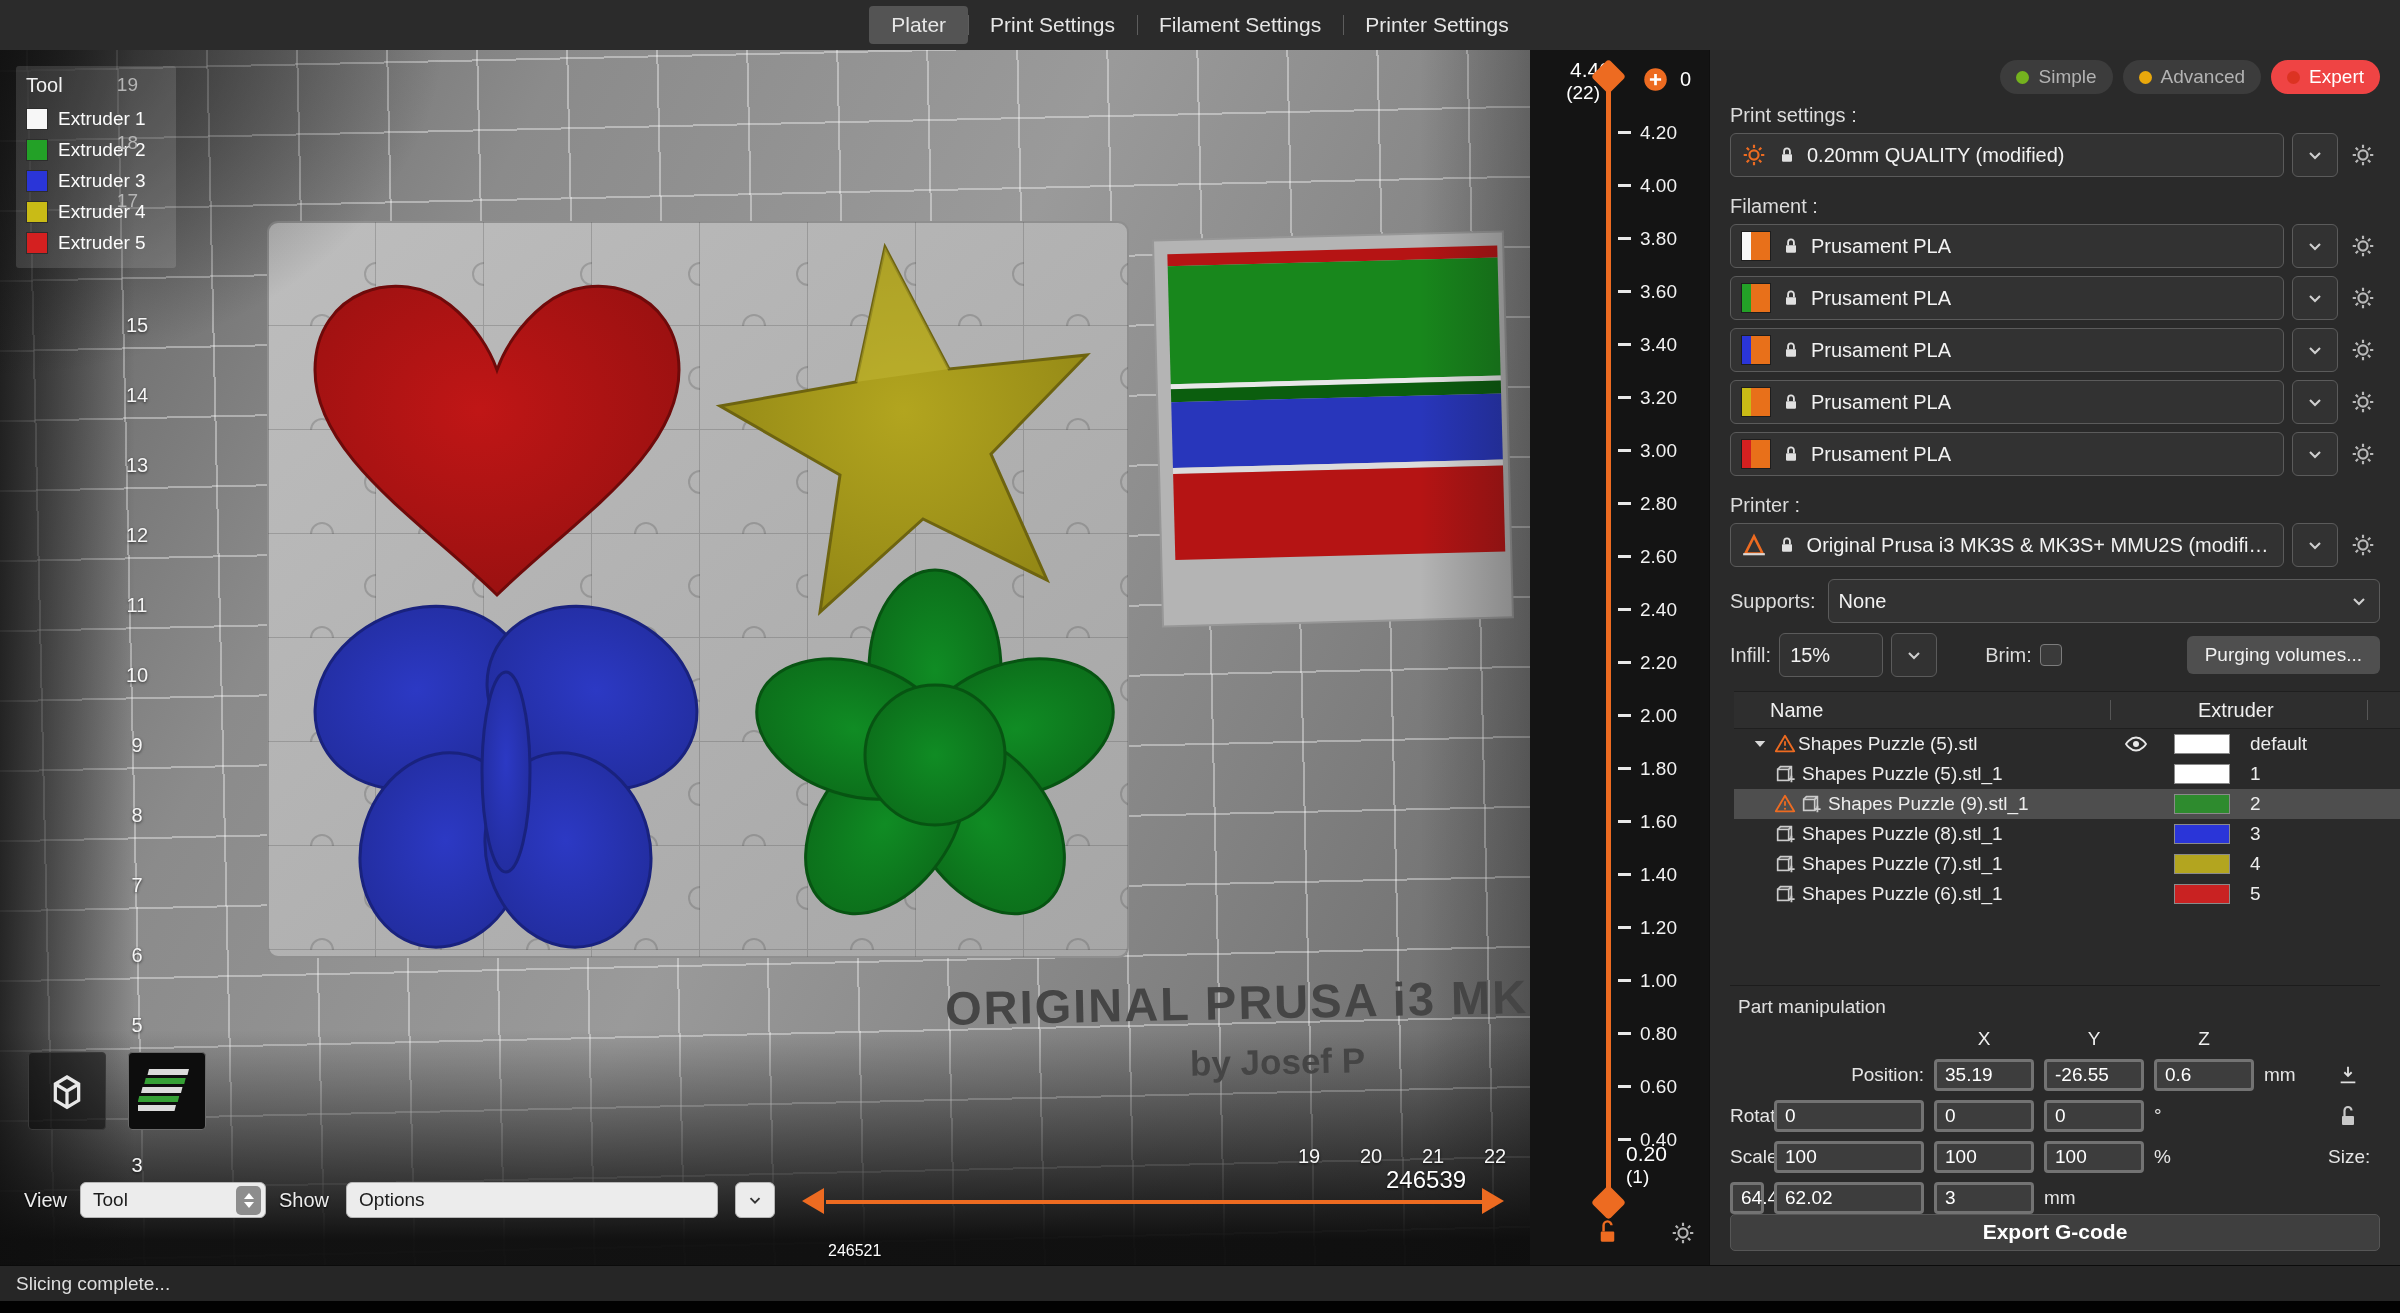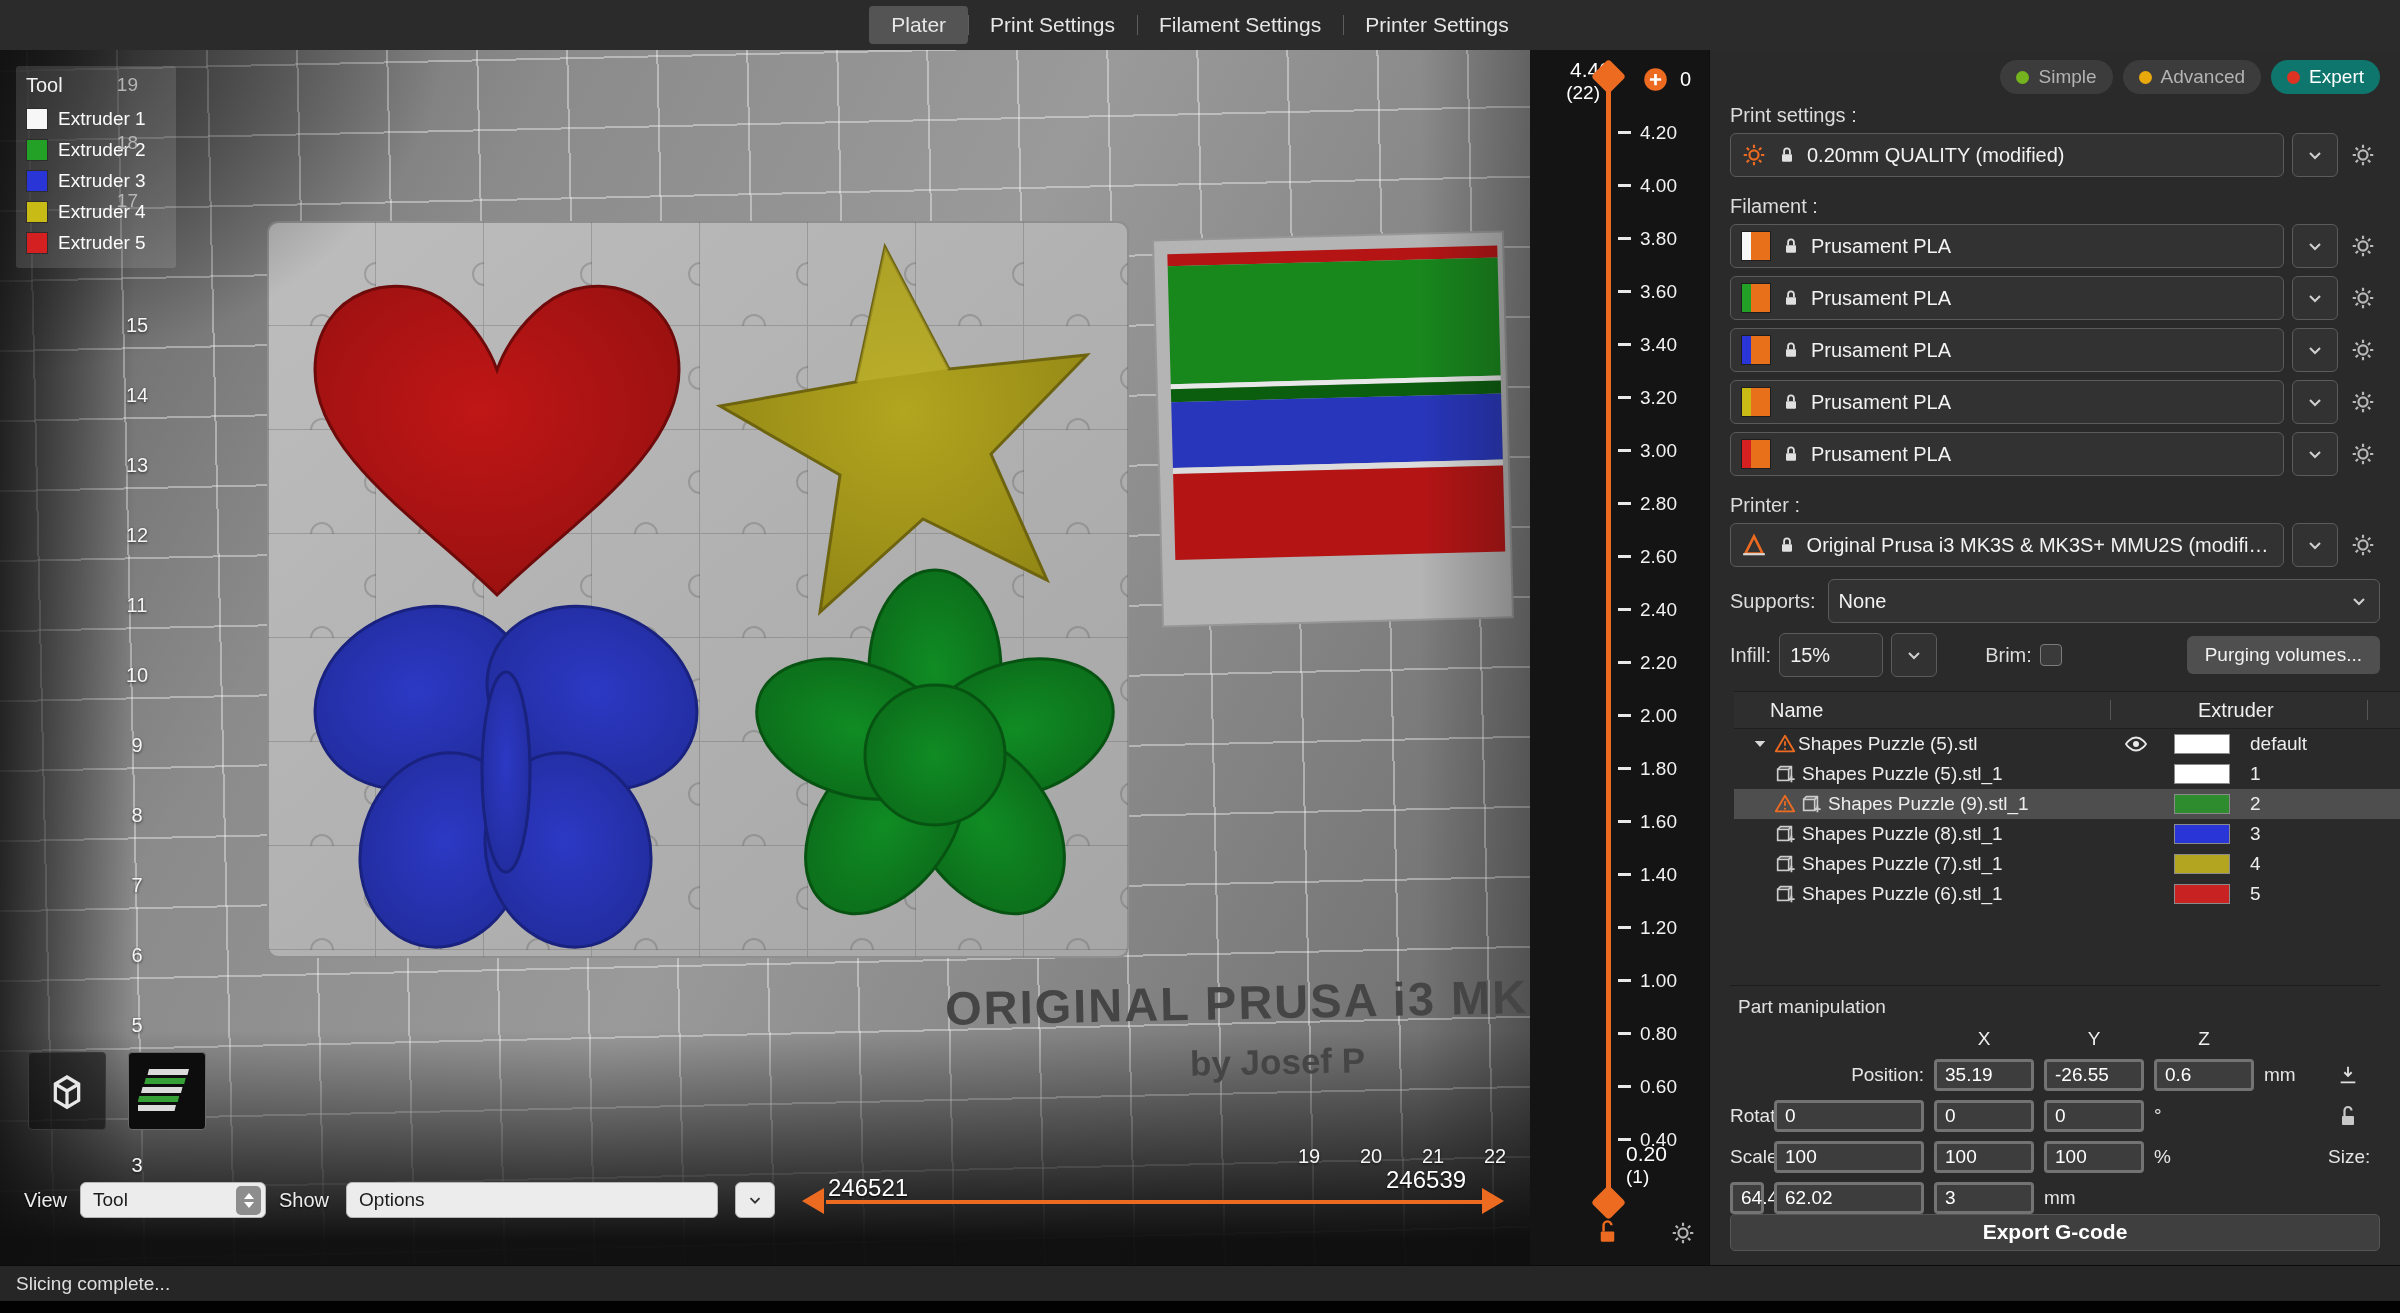--- a/index.html
+++ b/index.html
@@ -51,21 +51,21 @@
   .axisB .axnum { width:32px; font-size:20px; color:#f5f5f5; text-shadow:0 1px 3px rgba(0,0,0,.7); }
 
   .viewbtns { position:absolute; left:28px; top:1002px; display:flex; gap:22px; }
   .vbtn { width:78px; height:78px; background:rgba(8,8,8,.55); border:1px solid #3a3a3a; border-radius:4px; display:flex; align-items:center; justify-content:center; }
   .vbtn.active { background:#0d0d0d; border-color:#6a6a6a; }
 
   .hline { position:absolute; left:826px; top:1150px; width:660px; height:4px; background:#ED6B21; }
   .hh { position:absolute; top:1138px; width:0; height:0; border-top:13px solid transparent; border-bottom:13px solid transparent; }
   .hhl { left:802px; border-right:22px solid #ED6B21; }
   .hhr { left:1482px; border-left:22px solid #ED6B21; }
-  .hs-min { position:absolute; left:828px; top:1124px; font-size:24px; color:#fff; text-shadow:0 1px 2px #000; }
+  .hs-min { position:absolute; left:828px; top:1192px; font-size:16px; color:#fff; text-shadow:0 1px 2px #000; }
   .hs-max { position:absolute; left:1386px; top:1116px; font-size:24px; color:#fff; text-shadow:0 1px 2px #000; }
 
   .controls { position:absolute; left:24px; top:1132px; display:flex; align-items:center; gap:13px; }
   .ctl-label { font-size:20px; color:#ececec; text-shadow:0 1px 2px #000; }
   .combo-mac { height:36px; background:#ececec; border:1px solid #b5b5b5; border-radius:6px; display:flex; align-items:center; color:#1c1c1c; font-size:19px; padding-left:12px; }
   .combo-tool { width:186px; justify-content:space-between; }
   .stepper { width:25px; height:29px; background:#8d8d8d; border-radius:5px; margin-right:4px; display:flex; flex-direction:column; align-items:center; justify-content:center; gap:3px; flex:none; }
   .tri-up { width:0; height:0; border-left:5px solid transparent; border-right:5px solid transparent; border-bottom:6px solid #fff; }
   .tri-dn { width:0; height:0; border-left:5px solid transparent; border-right:5px solid transparent; border-top:6px solid #fff; }
   .combo-show { width:372px; margin-left:4px; }
@@ -85,21 +85,21 @@
   .ticks { position:absolute; left:88px; top:56px; }
   .tick { height:53px; display:flex; align-items:center; gap:9px; font-size:19px; color:#f2f2f2; }
   .dash { width:13px; height:3px; background:#e8e8e8; flex:none; }
   .locko { position:absolute; left:64px; top:1168px; }
   .gearb { position:absolute; left:140px; top:1170px; }
 
   
   .panel { width:691px; background:#2a2a2a; border-left:1px solid #101010; padding:10px 20px 14px; display:flex; flex-direction:column; flex:none; }
   .modes { display:flex; justify-content:flex-end; gap:10px; }
   .pill { height:34px; border-radius:17px; background:#3c3c3c; border:none; color:#b3b3b3; font-size:19px; font-family:inherit; display:flex; align-items:center; gap:9px; padding:0 16px; }
-  .pill.active { background:#0f766e; color:#fff; }
+  .pill.active { background:#ef4444; color:#fff; }
   .dot { width:13px; height:13px; border-radius:50%; flex:none; }
 
   .sec-label { font-size:20px; color:#dcdcdc; margin:10px 0 6px; }
   .comborow { display:flex; align-items:center; gap:8px; margin-bottom:8px; }
   .combo { flex:1; height:44px; background:#323232; border:1px solid #5b5b5b; border-radius:6px; display:flex; align-items:center; gap:10px; padding:0 10px; font-size:20px; color:#f2f2f2; min-width:0; }
   .ctext { white-space:nowrap; overflow:hidden; text-overflow:ellipsis; }
   .chevbtn { width:46px; height:44px; background:#323232; border:1px solid #5b5b5b; border-radius:6px; display:flex; align-items:center; justify-content:center; flex:none; }
   .gearbtn { width:34px; height:34px; background:none; border:none; display:flex; align-items:center; justify-content:center; flex:none; }
   .fil-swatch { width:30px; height:30px; position:relative; border:1px solid #1e1e1e; flex:none; }
   .fil-swatch .ext { position:absolute; left:0; top:0; width:9px; height:100%; }

